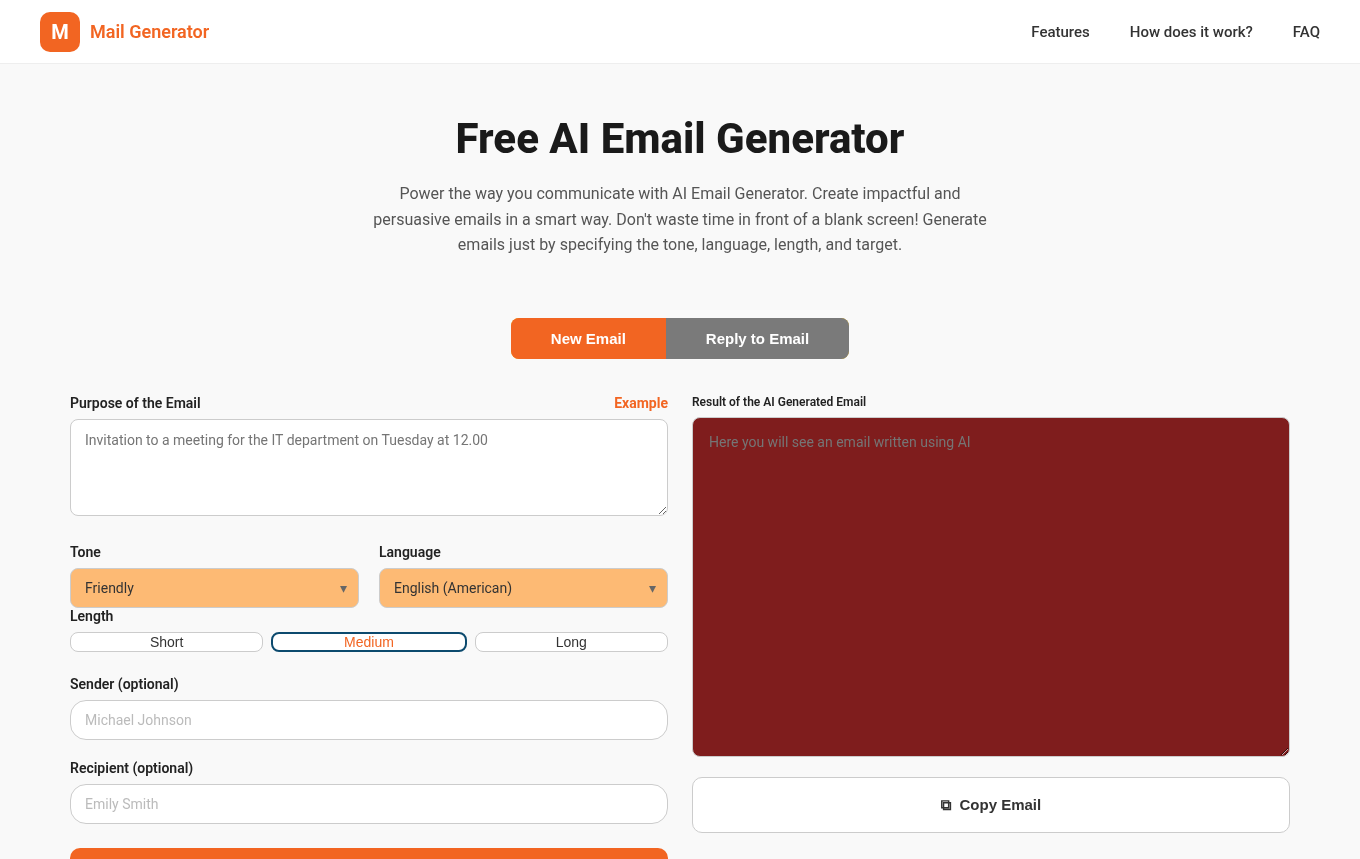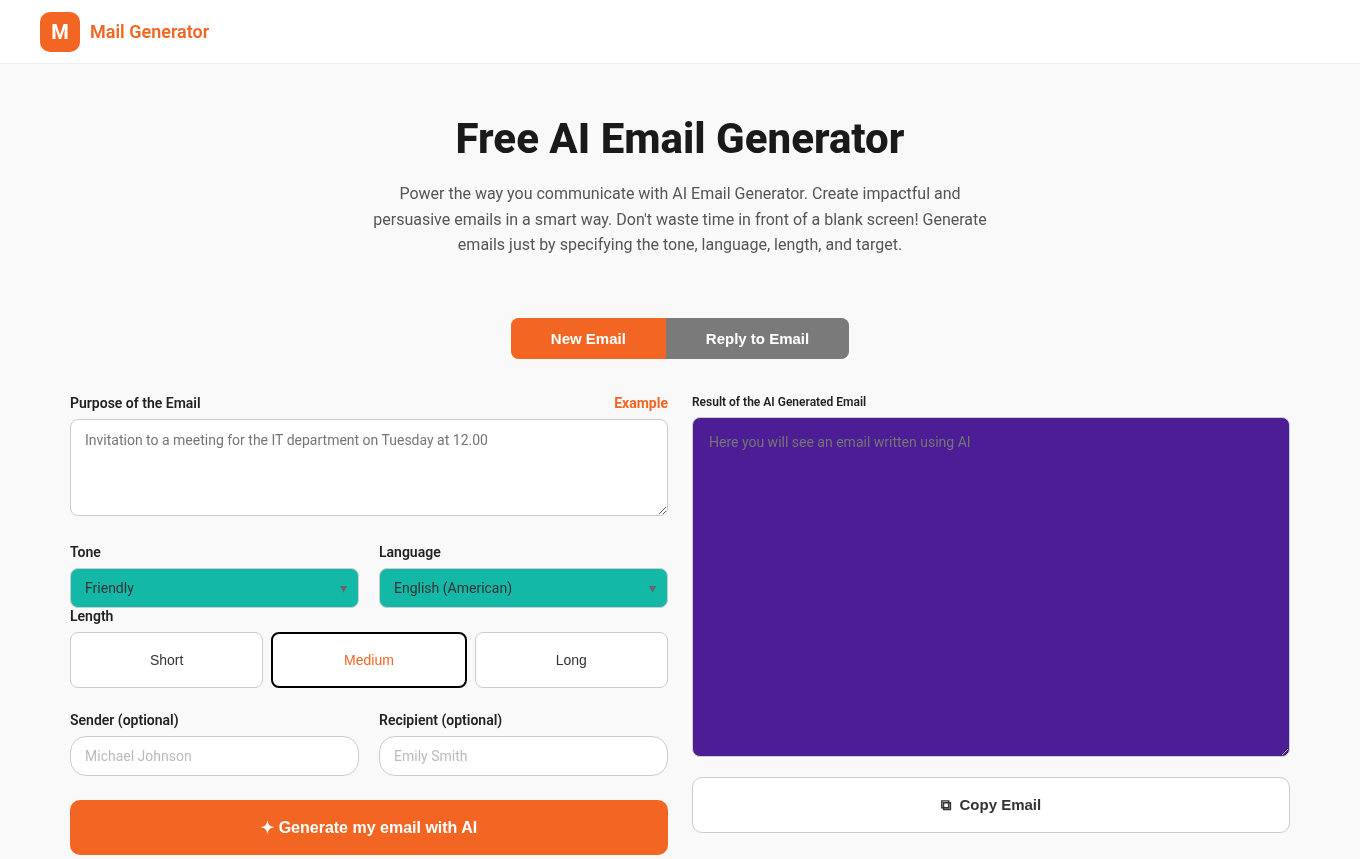--- a/index.html
+++ b/index.html
@@ -180,21 +180,21 @@
 
     .select-wrapper select {
       width: 100%;
       padding: 11px 36px 11px 14px;
       border: 1px solid #ccc;
       border-radius: 8px;
       font-size: 14px;
       font-family: inherit;
       color: #333;
       appearance: none;
-      background: #14b8a6;
+      background: #fdba74;
       cursor: pointer;
       outline: none;
     }
 
     .chevron-icon {
       position: absolute;
       right: 12px;
       top: 50%;
       transform: translateY(-50%);
       pointer-events: none;
@@ -207,42 +207,43 @@
     }
 
     .length-buttons {
       display: flex;
       gap: 8px;
       margin-top: 8px;
     }
 
     .length-btn {
       flex: 1;
-      padding: 18px 0;
+      padding: 0 0;
       border: 1px solid #ccc;
       border-radius: 8px;
       background: #fff;
       font-size: 14px;
       font-weight: 500;
       color: #333;
       cursor: pointer;
       transition: all 0.2s;
     }
 
     .length-btn.active {
-      border: 2px solid #000000;
+      border: 2px solid #0c4a6e;
       color: #f26522;
       background: #fff;
     }
 
     
     .sender-recipient {
       display: flex;
       gap: 20px;
       margin-top: 24px;
+      flex-direction: column;
     }
 
     .text-input {
       width: 100%;
       padding: 11px 14px;
       border: 1px solid #ccc;
       border-radius: 16px;
       font-size: 14px;
       font-family: inherit;
       color: #333;
@@ -285,21 +286,21 @@
       width: 100%;
       height: 340px;
       border: 1px solid #ccc;
       border-radius: 8px;
       padding: 16px;
       font-size: 14px;
       color: #bbb;
       resize: vertical;
       outline: none;
       font-family: inherit;
-      background: #4c1d95;
+      background: #7f1d1d;
     }
 
     .copy-btn {
       width: 100%;
       margin-top: 16px;
       padding: 18px;
       background: #fff;
       color: #333;
       border: 1px solid #ccc;
       border-radius: 10px;
@@ -316,20 +317,25 @@
 </head>
 <body>
 
 <nav>
   <div class="nav-logo">
     <div class="logo-icon">
       <span>M</span>
     </div>
     <span class="logo-text">Mail Generator</span>
   </div>
+  <ul class="nav-links">
+    <li><a href="#">Features</a></li>
+    <li><a href="#">How does it work?</a></li>
+    <li><a href="#">FAQ</a></li>
+  </ul>
 </nav>
 
 <section class="hero">
   <h1 class="hero-title">Free AI Email Generator</h1>
   <p class="hero-subtitle">Power the way you communicate with AI Email Generator. Create impactful and persuasive emails in a smart way. Don't waste time in front of a blank screen! Generate emails just by specifying the tone, language, length, and target.</p>
 </section>
 
 <div class="toggle-bar">
   <div class="toggle-container">
     <button class="toggle-btn active">New Email</button>

